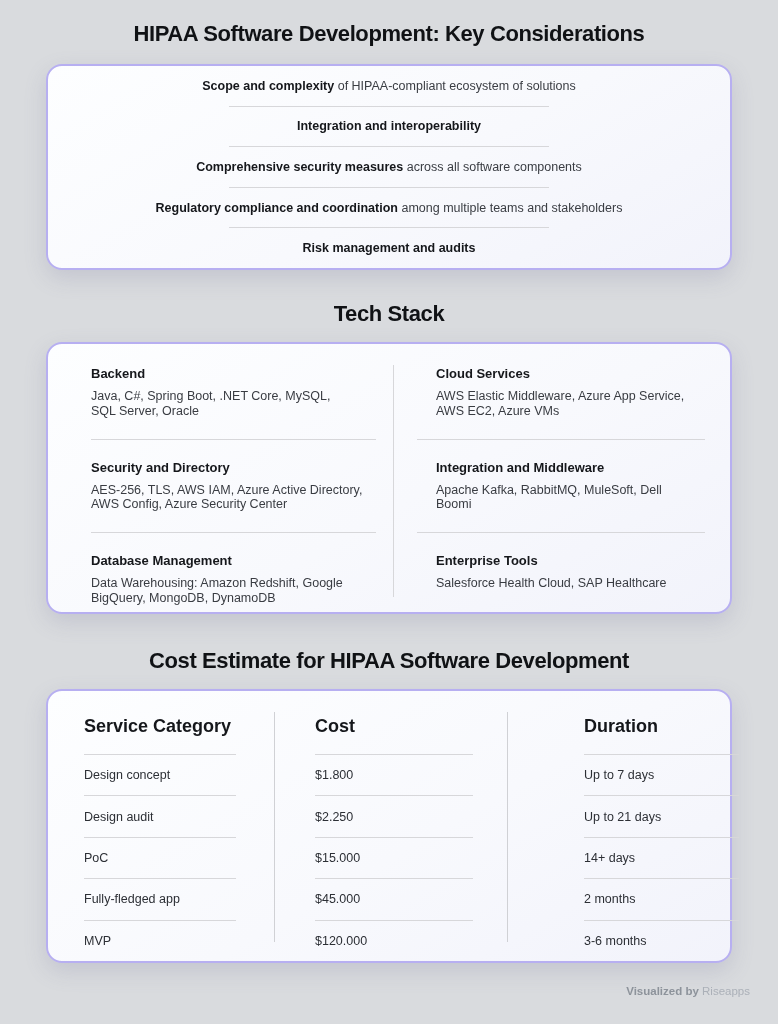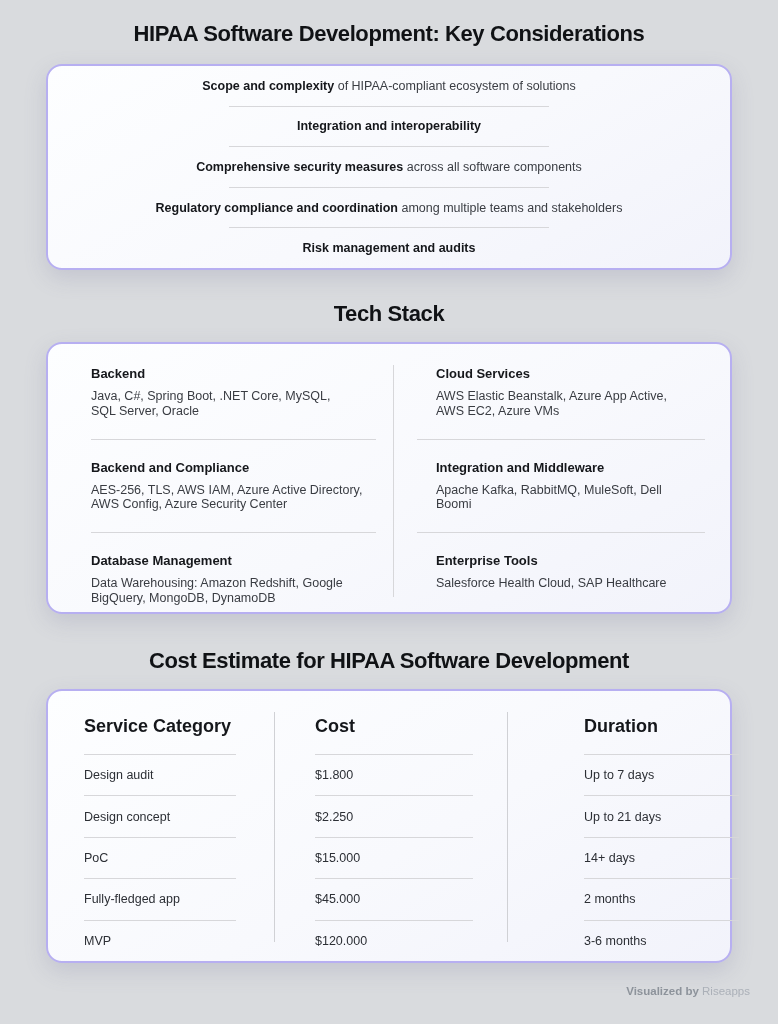--- a/index.html
+++ b/index.html
@@ -120,38 +120,38 @@
 
   <div id="card-techstack" class="card">
     <div class="ts-col ts-left">
       <div class="ts-block">
         <h3>Backend</h3>
         <p>Java, C#, Spring Boot, .NET Core, MySQL,
 SQL Server, Oracle</p>
       </div>
       <div class="ts-div"></div>
       <div class="ts-block">
-        <h3>Backend and Compliance</h3>
+        <h3>Security and Directory</h3>
         <p>AES-256, TLS, AWS IAM, Azure Active Directory,
 AWS Config, Azure Security Center</p>
       </div>
       <div class="ts-div"></div>
       <div class="ts-block">
         <h3>Database Management</h3>
         <p>Data Warehousing: Amazon Redshift, Google
 BigQuery, MongoDB, DynamoDB</p>
       </div>
     </div>
 
     <div class="ts-vdiv"></div>
 
     <div class="ts-col ts-right">
       <div class="ts-block">
         <h3>Cloud Services</h3>
-        <p>AWS Elastic Beanstalk, Azure App Active,
+        <p>AWS Elastic Middleware, Azure App Service,
 AWS EC2, Azure VMs</p>
       </div>
       <div class="ts-div"></div>
       <div class="ts-block">
         <h3>Integration and Middleware</h3>
         <p>Apache Kafka, RabbitMQ, MuleSoft, Dell
 Boomi</p>
       </div>
       <div class="ts-div"></div>
       <div class="ts-block">
@@ -159,22 +159,22 @@
         <p>Salesforce Health Cloud, SAP Healthcare</p>
       </div>
     </div>
   </div>
 
   <h1 id="title-cost" class="page-title">Cost Estimate for HIPAA Software Development</h1>
 
   <div id="card-cost" class="card">
     <div id="cost-col-0" class="cost-col">
       <h3>Service Category</h3>
+      <div class="cost-row">Design concept</div>
       <div class="cost-row">Design audit</div>
-      <div class="cost-row">Design concept</div>
       <div class="cost-row">PoC</div>
       <div class="cost-row">Fully-fledged app</div>
       <div class="cost-row">MVP</div>
     </div>
 
     <div id="cost-vdiv-0" class="cost-vdiv"></div>
 
     <div id="cost-col-1" class="cost-col">
       <h3>Cost</h3>
       <div class="cost-row">$1.800</div>

